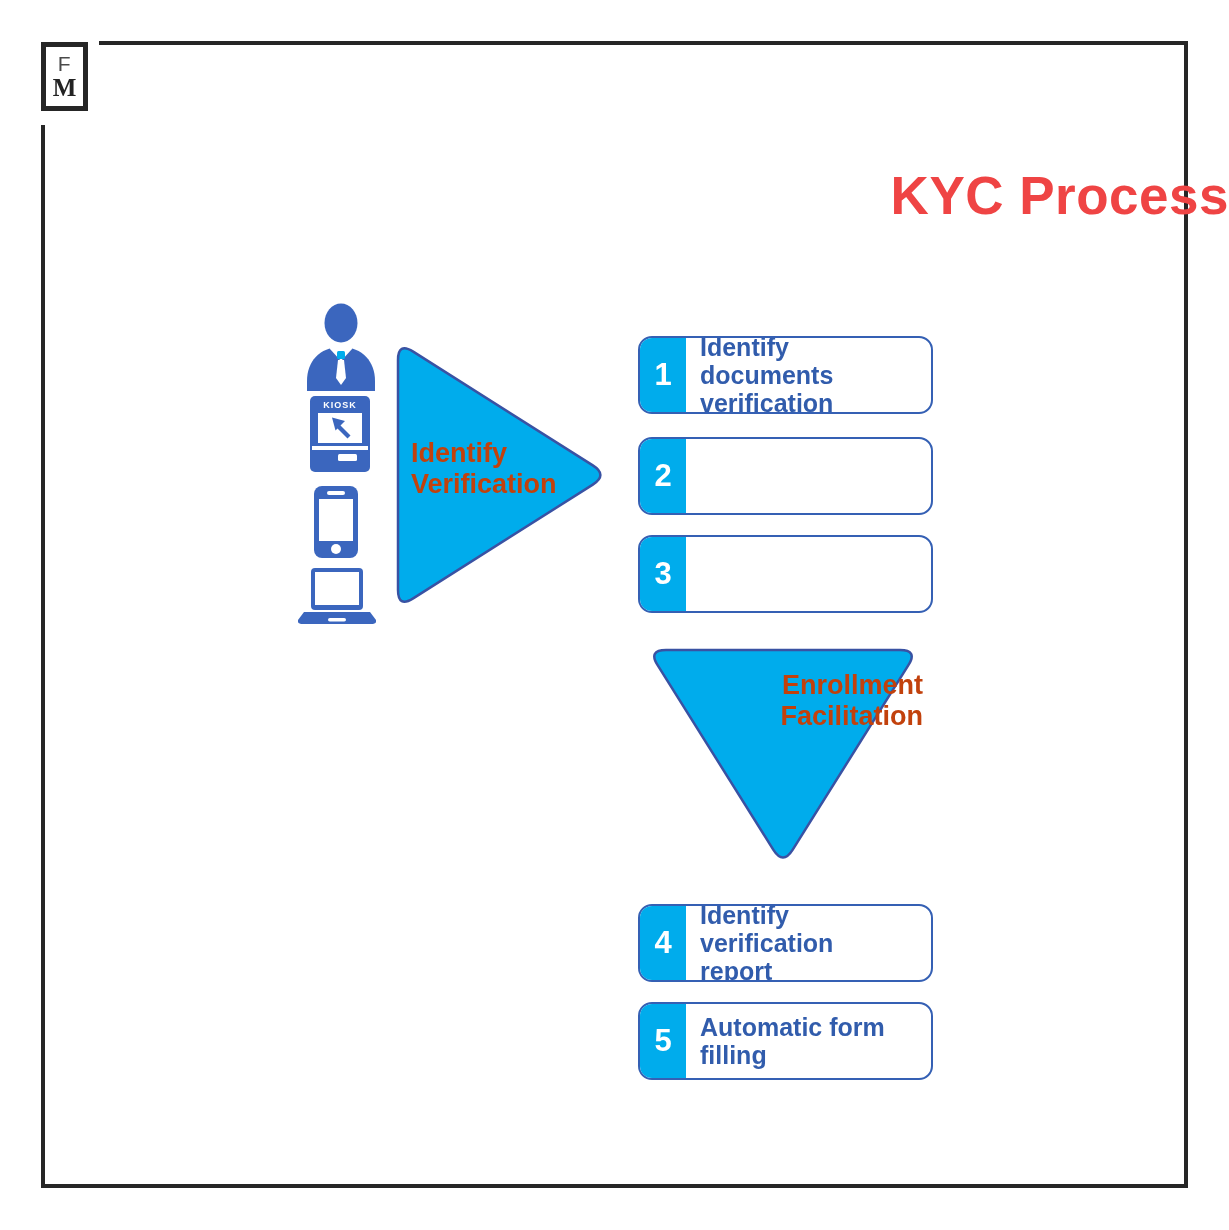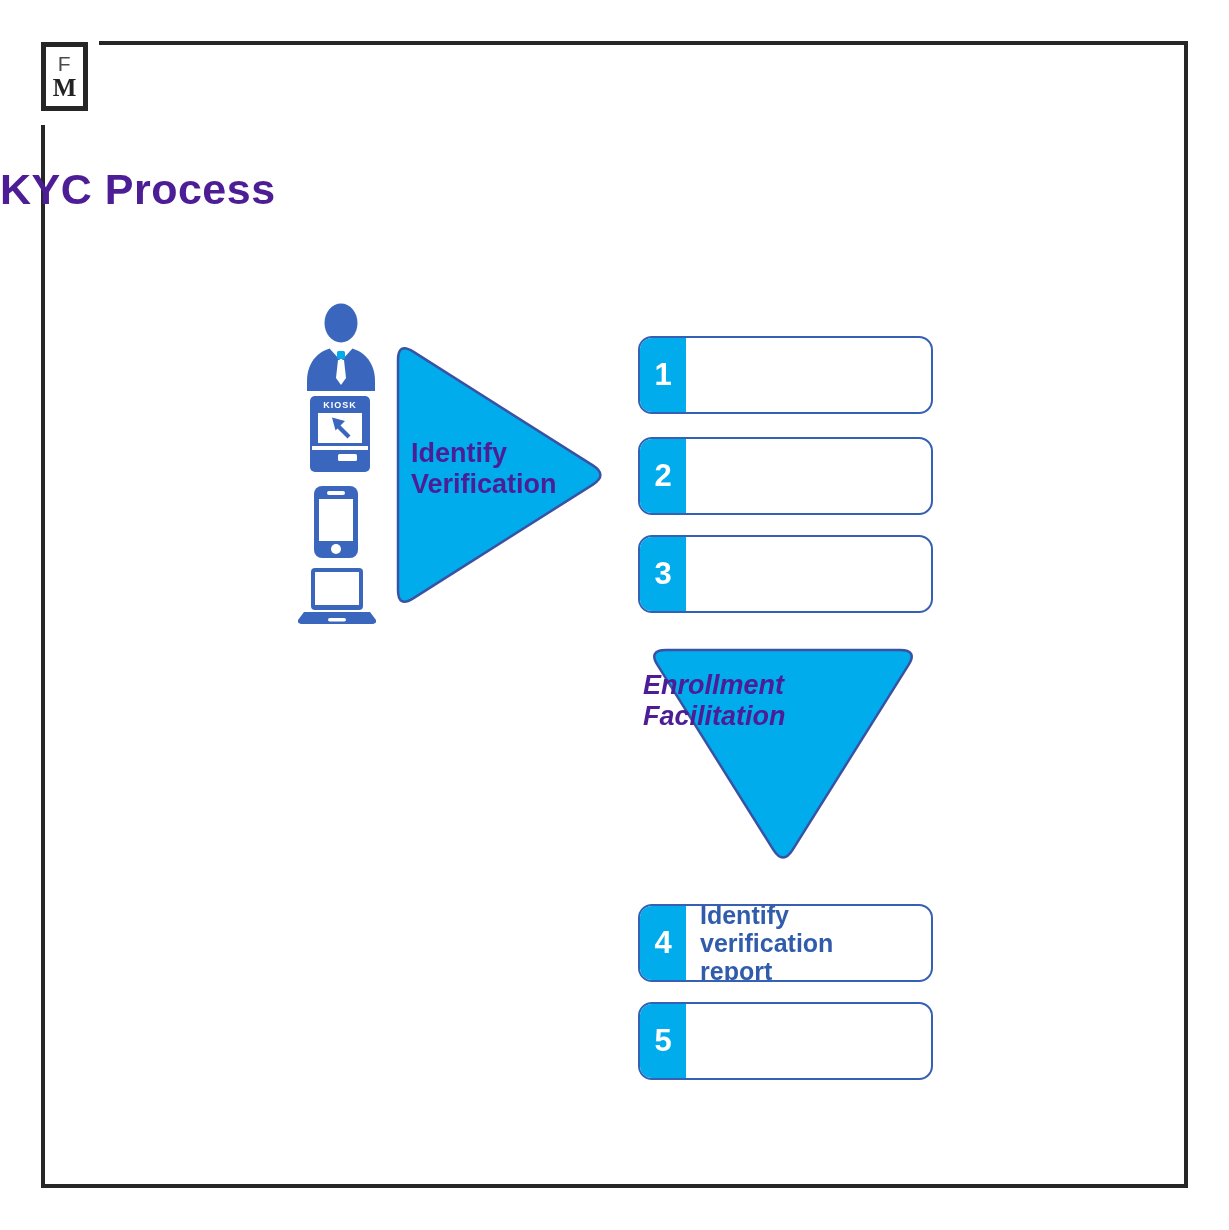--- a/index.html
+++ b/index.html
@@ -37,45 +37,45 @@
     letter-spacing: 0.5px; margin-bottom: 1px;
   }
   .logo .m {
     font-family: "Liberation Serif", serif;
     font-weight: 700; font-size: 25px; color: #232323;
   }
 
   
   .title {
     position: absolute; left: 0; right: 0; top: 165px;
-    text-align: left;
-    font-size: 43px; font-weight: 700;
-    color: #4c1d95; letter-spacing: 0.5px;
+    text-align: right;
+    font-size: 53px; font-weight: 700;
+    color: #ef4444; letter-spacing: 0.5px;
   }
 
   
   .icon { position: absolute; }
   .icon-person    { left: 304px; top: 302px; width: 74px; height: 89px; }
   .icon-kiosk     { left: 310px; top: 396px; width: 60px; height: 76px; }
   .icon-phone     { left: 314px; top: 486px; width: 44px; height: 72px; }
   .icon-laptop    { left: 298px; top: 568px; width: 78px; height: 58px; }
 
   
   .tri { position: absolute; }
   .tri-right { left: 393px; top: 337px; width: 222px; height: 277px; }
   .tri-down  { left: 643px; top: 645px; width: 280px; height: 225px; }
 
   .tri-label {
     position: absolute;
-    color: #4c1d95; font-weight: 700;
+    color: #c2410c; font-weight: 700;
     font-size: 27px; line-height: 31px;
     white-space: pre-line;
   }
   .tri-right-label { left: 411px; top: 438px; text-align: left; }
-  .tri-down-label  { left: 643px; top: 670px; width: 280px; text-align: left; font-style: italic; }
+  .tri-down-label  { left: 643px; top: 670px; width: 280px; text-align: right; }
 
   
   .step {
     position: absolute; left: 638px;
     width: 295px; height: 78px;
     border: 2px solid #3560B4;
     border-radius: 14px;
     background: #ffffff;
     overflow: hidden;
     display: flex; align-items: stretch;
@@ -151,20 +151,22 @@
   </svg>
 
   <svg class="tri tri-right" viewBox="0 0 222 277" aria-hidden="true">
     <path d="M 20.2 14.6 L 199.8 128.4 Q 215 138 199.8 147.6 L 20.2 261.4 Q 5 271 5 253 L 5 23 Q 5 5 20.2 14.6 Z" fill="#00ACEC" stroke="#3952A3" stroke-width="2.5"></path>
   </svg>
   <div class="tri-label tri-right-label">Identify
 Verification</div>
 
   <div class="step step-1">
     <div class="step-num">1</div>
+    <div class="step-label">Identify documents
+verification</div>
   </div>
   <div class="step step-2">
     <div class="step-num">2</div>
   </div>
   <div class="step step-3">
     <div class="step-num">3</div>
   </div>
 
   <svg class="tri tri-down" viewBox="0 0 280 225" aria-hidden="true">
     <path d="M 23 5 L 257 5 Q 275 5 265.4 20.2 L 149.6 204.8 Q 140 220 130.4 204.8 L 14.6 20.2 Q 5 5 23 5 Z" fill="#00ACEC" stroke="#3952A3" stroke-width="2.5"></path>
@@ -172,15 +174,17 @@
   <div class="tri-label tri-down-label">Enrollment
 Facilitation</div>
 
   <div class="step step-4">
     <div class="step-num">4</div>
     <div class="step-label">Identify verification
 report</div>
   </div>
   <div class="step step-5">
     <div class="step-num">5</div>
+    <div class="step-label">Automatic form
+filling</div>
   </div>
 
 </div>
 
 </body></html>

